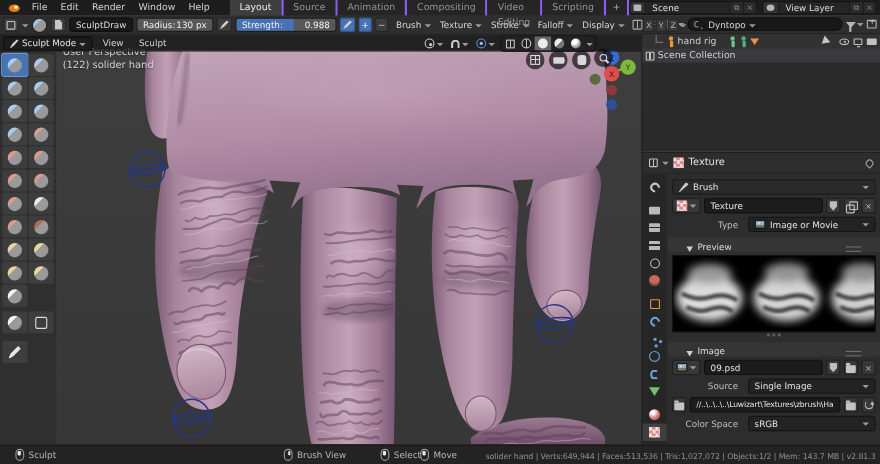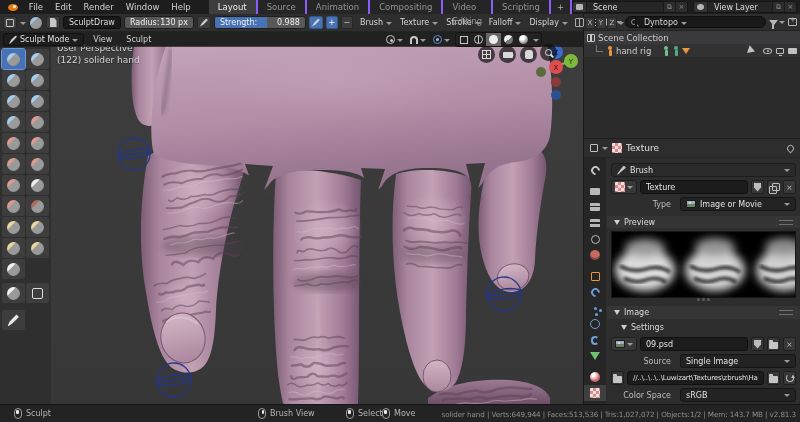--- a/index.html
+++ b/index.html
@@ -147,21 +147,21 @@
 .copies::before,.copies::after{content:"";position:absolute;width:6px;height:6px;border:1px solid #bdbdbd;border-radius:1px}
 .copies::before{left:0;top:3px}.copies::after{left:3px;top:0}
 .folder{width:9px;height:7px;background:#c5c5c5;border-radius:1px;position:relative;margin-top:2px}
 .folder::before{content:"";position:absolute;left:0;top:-2px;width:4px;height:2px;background:#c5c5c5;border-radius:1px 1px 0 0}
 .refresh{width:8px;height:8px;border:1.5px solid #bdbdbd;border-radius:50%;border-top-color:transparent;position:relative}
 .refresh::after{content:"";position:absolute;right:-2px;top:-2px;border:2px solid transparent;border-bottom:3px solid #bdbdbd}
 .label-col{width:66px;text-align:right;padding-right:6px;color:#bdbdbd;flex:none}
 .dropdown{flex:1;background:#232323;border:1px solid #151515;border-radius:3px;height:14px;display:flex;align-items:center;padding:0 5px;gap:4px;color:#e2e2e2}
 .pic{width:10px;height:8px;background:linear-gradient(180deg,#9ab0c4 0 55%,#6b7f62 55%);border:1px solid #1a1a1a;border-radius:1px;position:relative;flex:none}
 .pic::after{content:"";position:absolute;left:1.5px;top:1px;width:2px;height:2px;border-radius:50%;background:#e8e4c9}
-.panel-h{display:flex;align-items:center;gap:4px;background:#353535;height:13px;margin:5px -4px 0;padding:0 7px;color:#dcdcdc}
+.panel-h{display:flex;align-items:flex-end;gap:4px;background:#353535;height:13px;margin:5px -4px 0;padding:0 17px;color:#dcdcdc}
 .panel-h.sub{background:transparent;margin-top:3px;padding-left:14px}
 .disc{width:0;height:0;border-left:3.5px solid transparent;border-right:3.5px solid transparent;border-top:5px solid #cfcfcf}
 .dots{margin-left:auto;width:14px;height:5px;border-top:1px solid #6f6f6f;border-bottom:1px solid #6f6f6f}
 #preview-box{margin-top:3px;height:70px;background:#000;border:1px solid #151515;position:relative;overflow:hidden}
 .drag-handle{height:4px;display:flex;align-items:center;justify-content:center;gap:2px}
 .drag-handle i{width:3px;height:3px;border-radius:50%;background:#5c5c5c}
 .meta-line{text-align:right;color:#b3b3b3;font-size:7.5px;margin-top:2px}
 .path-text{font-size:7px;letter-spacing:-0.15px;overflow:hidden;white-space:nowrap}
 
 #statusbar{position:absolute;left:0;top:404px;width:800px;height:18px;background:#232323;border-top:1px solid #141414;z-index:40;font-size:8px;color:#b5b5b5}
@@ -630,37 +630,37 @@
           <span class="mag"></span>
         </div>
       <div class="oh-btn">
           <span class="funnel"></span>
           <span class="caret"></span>
         </div>
       <div class="oh-btn">
           <span class="newcoll"></span>
         </div>
     </div>
-    <div class="out-row r0">
-      <span class="collbox"></span>
-      <span>Scene Collection</span>
-    </div>
     <div class="out-row r1">
       <span class="branch"></span>
       <span class="person" style="--pc:#e8963f"></span>
       <span>hand rig</span>
       <span class="person" style="--pc:#6fbf8f;margin-left:8px"></span>
       <span class="person" style="--pc:#4fae84"></span>
       <span class="tri-orange"></span>
       <span class="out-toggles">
         <i class="tg-cursor"></i>
         <i class="tg-eye"></i>
         <i class="tg-mon"></i>
         <i class="tg-cam"></i>
       </span>
+    </div>
+    <div class="out-row r0">
+      <span class="collbox"></span>
+      <span>Scene Collection</span>
     </div>
   </div>
 
   <div id="properties">
     <div id="prop-bread">
       <span class="editor-glyph"></span>
       <span class="caret"></span>
       <span class="checker"></span>
       <span style="color:#e0e0e0">Texture</span>
       <span class="pin"></span>
@@ -780,24 +780,20 @@
       <div class="drag-handle">
           <i></i>
           <i></i>
           <i></i>
         </div>
       <div class="panel-h">
         <span class="disc"></span>
         <span>Image</span>
         <span class="dots"></span>
       </div>
-      <div class="panel-h sub">
-        <span class="disc"></span>
-        <span>Settings</span>
-      </div>
       <div class="prow">
         <div class="idbtn">
             <span class="pic"></span>
             <span class="caret"></span>
           </div>
         <div class="idname">
             <span>09.psd</span>
           </div>
         <div class="mini-btn">
             <span class="shield"></span>

